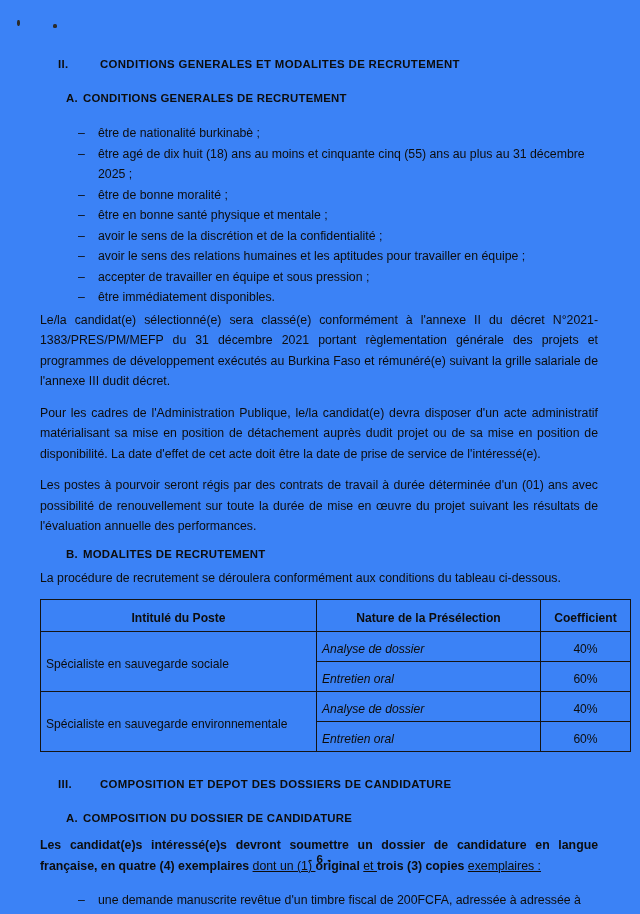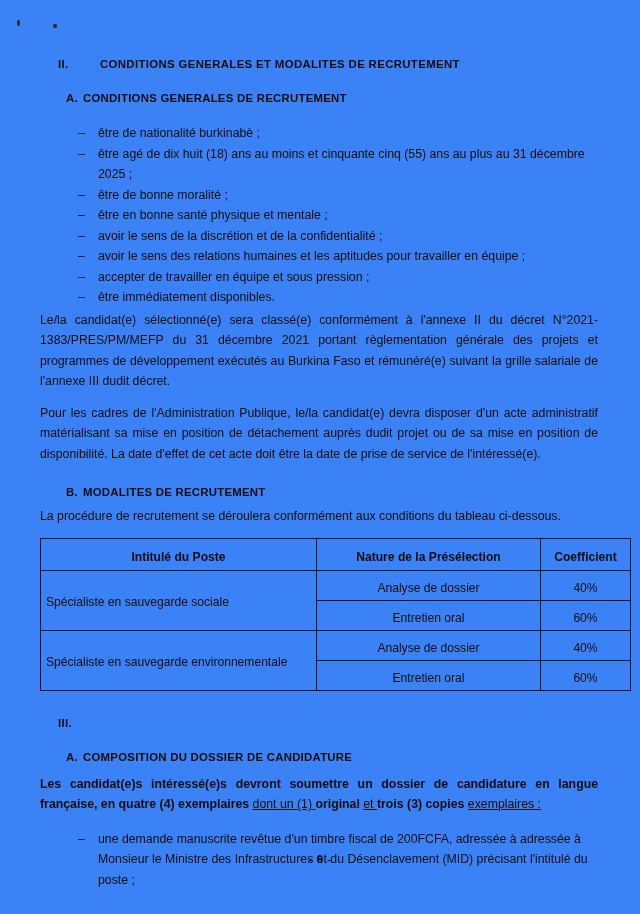--- a/index.html
+++ b/index.html
@@ -122,21 +122,21 @@
   }
   th.c-poste { text-align: left; width: 265px; }
   th.c-nature { width: 213px; }
   th.c-coef  { width: 79px; }
   td.poste {
     text-align: left;
     vertical-align: top;
     padding-top: 3px;
     line-height: 19px;
   }
-  td.nature { text-align: center; }
+  td.nature { text-align: left; font-style: italic; }
   td.coef   { text-align: center; margin-left: 20px; }
 
   
   .page-number {
     position: absolute;
     left: 0;
     top: 852px;
     width: 640px;
     text-align: center;
     font-size: 11.6px;
@@ -221,20 +221,21 @@
     <div class="sp-2"></div>
 
     <div class="para">Le/la candidat(e) sélectionné(e) sera classé(e) conformément à l'annexe II du décret N°2021-1383/PRES/PM/MEFP du 31 décembre 2021 portant règlementation générale des projets et programmes de développement exécutés au Burkina Faso et rémunéré(e) suivant la grille salariale de l'annexe III dudit décret.</div>
 
     <div class="sp-11"></div>
 
     <div class="para">Pour les cadres de l'Administration Publique, le/la candidat(e) devra disposer d'un acte administratif matérialisant sa mise en position de détachement auprès dudit projet ou de sa mise en position de disponibilité. La date d'effet de cet acte doit être la date de prise de service de l'intéressé(e).</div>
 
     <div class="sp-11"></div>
 
+    <div class="para">Les postes à pourvoir seront régis par des contrats de travail à durée déterminée d'un (01) ans avec possibilité de renouvellement sur toute la durée de mise en œuvre du projet suivant les résultats de l'évaluation annuelle des performances.</div>
 
     <div class="sp-11"></div>
 
     <div class="alpha-heading">
       <span class="num">B.</span>
       <span class="txt">MODALITES DE RECRUTEMENT</span>
     </div>
 
     <div class="sp-8"></div>
 
@@ -272,20 +273,21 @@
           </tr>
         </tbody>
       </table>
     </div>
 
     <div class="sp-22"></div>
     <div class="sp-4"></div>
 
     <div class="roman-heading">
       <span class="num">III.</span>
+      <span class="txt">COMPOSITION ET DEPOT DES DOSSIERS DE CANDIDATURE</span>
     </div>
 
     <div class="sp-22"></div>
 
     <div class="alpha-heading">
       <span class="num">A.</span>
       <span class="txt">COMPOSITION DU DOSSIER DE CANDIDATURE</span>
     </div>
 
     <div class="sp-11"></div>

